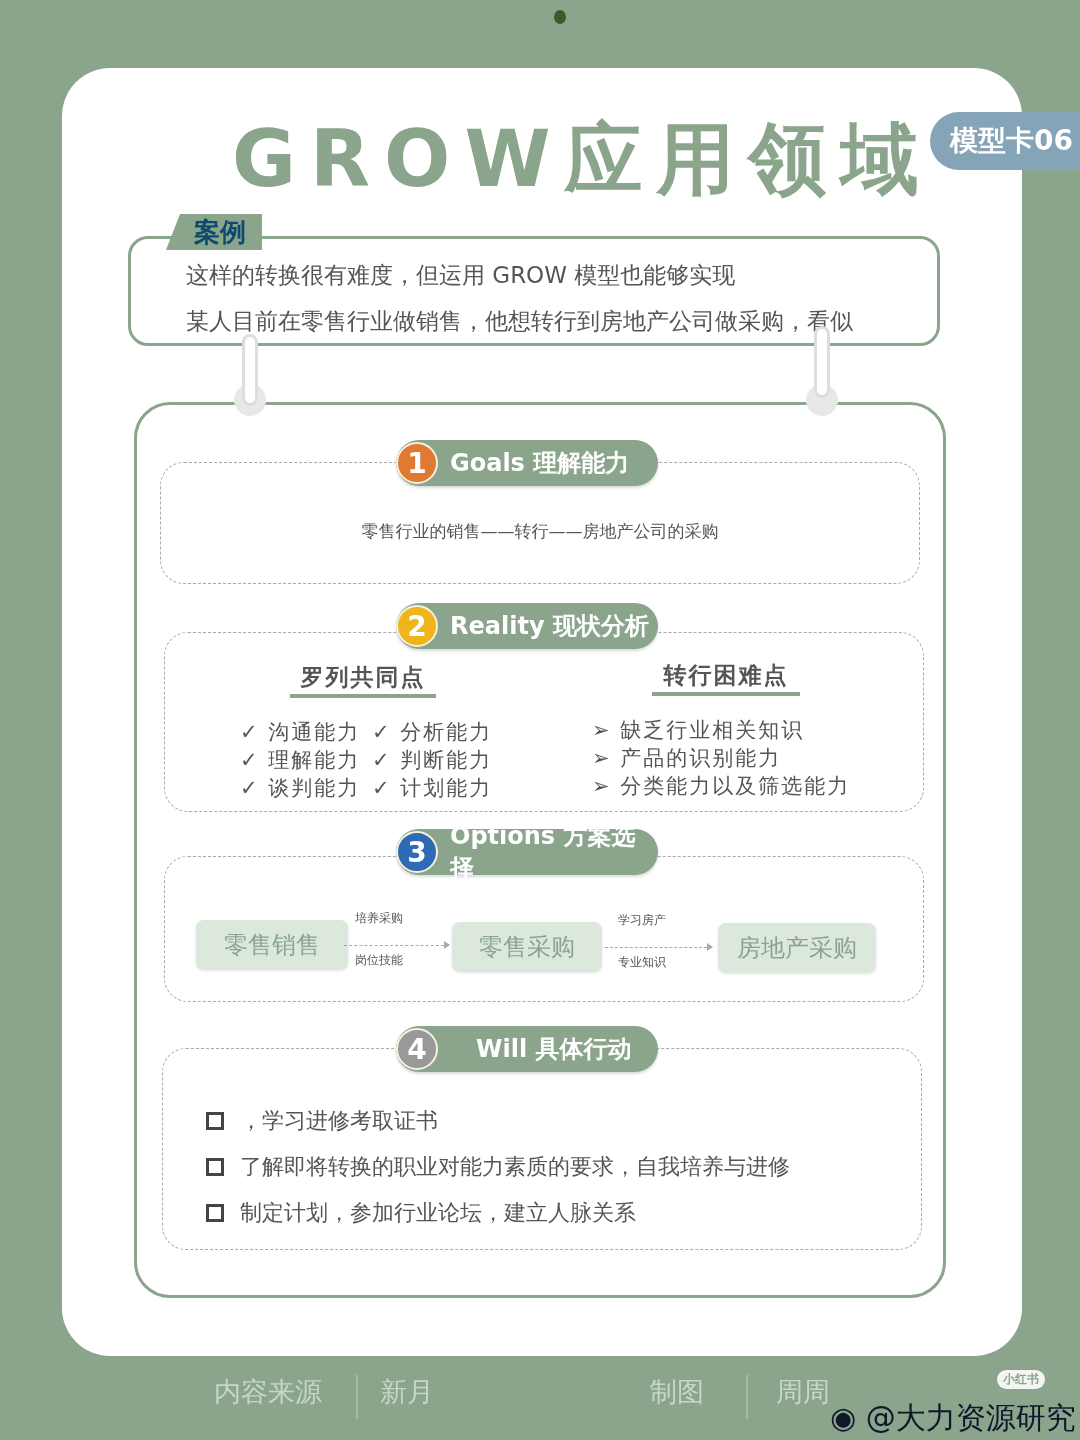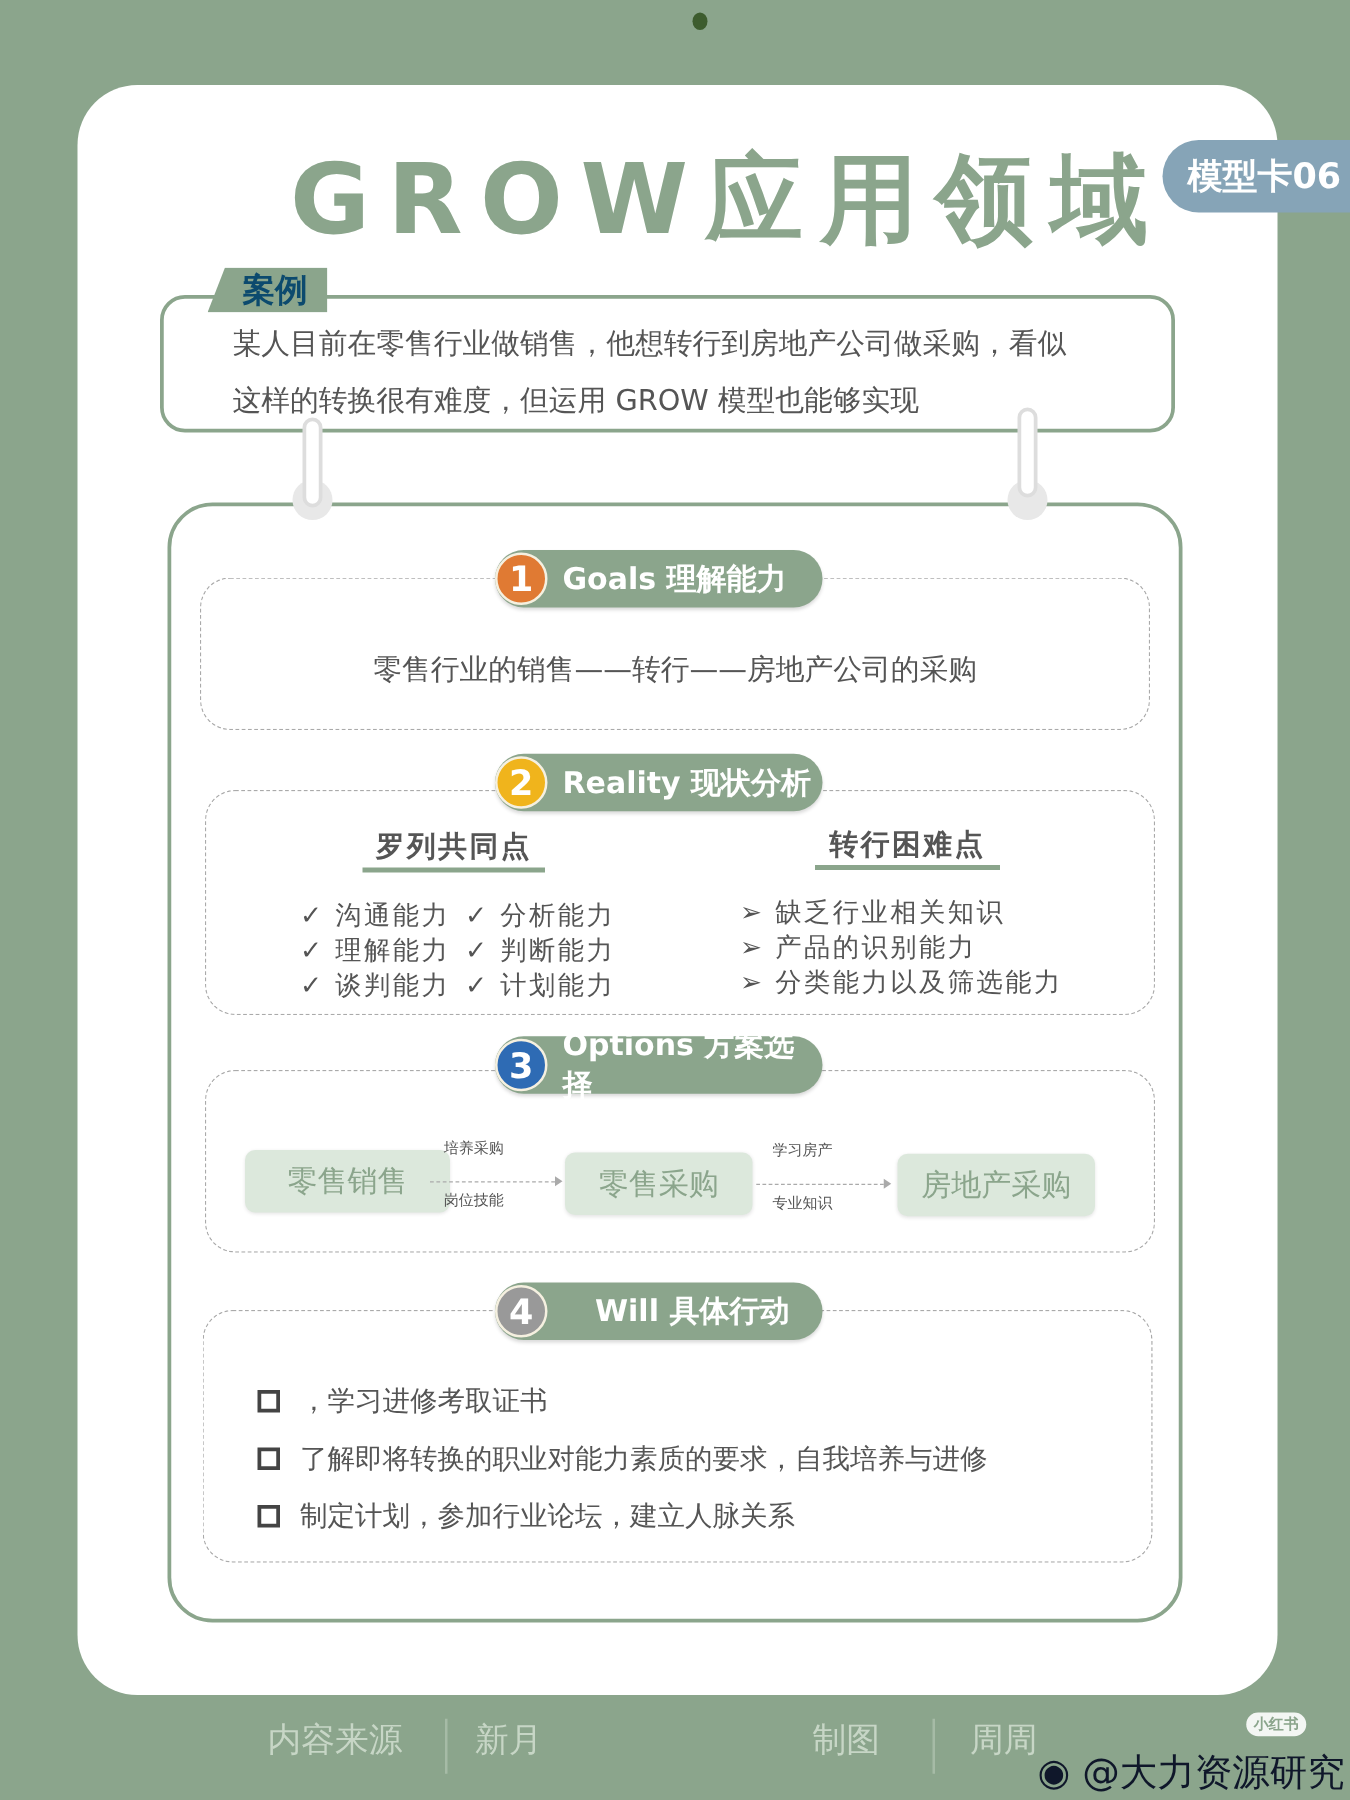--- a/index.html
+++ b/index.html
@@ -79,21 +79,21 @@
   }
   .num {
     width: 42px; height: 42px; border-radius: 50%;
     color: #fff; font-size: 28px; font-weight: bold;
     display: flex; align-items: center; justify-content: center;
     border: 2px solid #f5f0e0; margin-right: 12px; margin-left: 0;
     flex-shrink: 0;
   }
   .goal-text {
     position: absolute; left: 160px; top: 520px; width: 760px;
-    text-align: center; font-size: 23px; color: #555;
+    text-align: center; font-size: 17px; color: #555;
   }
   .sub-head {
     position: absolute; font-size: 23px; color: #555; font-weight: bold;
     text-align: center; letter-spacing: 2px;
   }
   .underline { position: absolute; height: 4px; background: #8ba58c; }
   .check-col { position: absolute; font-size: 21px; line-height: 28px; color: #555; letter-spacing: 2px; }
   .diff-col { position: absolute; font-size: 21px; line-height: 28px; color: #555; letter-spacing: 2px; }
   .opt-box {
     position: absolute; height: 50px; border-radius: 8px;
@@ -134,22 +134,22 @@
 <div class="top-dot"></div>
 
 <div class="card"></div>
 
 <div class="title">GROW应用领域</div>
 <div class="badge">模型卡06</div>
 
 <div class="case-box"></div>
 <div class="case-tag">案例</div>
 <div class="case-text">
+  <div>这样的转换很有难度，但运用 GROW 模型也能够实现</div>
   <div>某人目前在零售行业做销售，他想转行到房地产公司做采购，看似</div>
-  <div>这样的转换很有难度，但运用 GROW 模型也能够实现</div>
 </div>
 
 <div class="main-box"></div>
 
 <div class="hook-ring" style="left:234px;top:384px;"></div>
 <div class="hook" style="left:242px;top:334px;"></div>
 <div class="hook-ring" style="left:806px;top:384px;"></div>
 <div class="hook" style="left:814px;top:326px;"></div>
 
 <div class="section" style="top:462px;height:122px;"></div>
@@ -182,21 +182,21 @@
   <div>➢ 缺乏行业相关知识</div>
   <div>➢ 产品的识别能力</div>
   <div>➢ 分类能力以及筛选能力</div>
 </div>
 
 <div class="section" style="left:164px;top:856px;width:760px;height:146px;"></div>
 <div class="pill" style="left:396px;top:829px;width:262px;">
   <div class="num" style="background:#2e6bb4;">3</div>
   <span>Options 方案选择</span>
 </div>
-<div class="opt-box" style="left:196px;top:920px;width:164px;">零售销售</div>
+<div class="opt-box" style="left:196px;top:920px;width:152px;">零售销售</div>
 <div class="opt-label" style="left:355px;top:910px;">培养采购</div>
 <div class="opt-label" style="left:355px;top:952px;">岗位技能</div>
 <div class="arrow-line" style="left:344px;top:945px;width:100px;"></div>
 <div class="arrow-head" style="left:444px;top:941px;"></div>
 <div class="opt-box" style="left:452px;top:922px;width:150px;">零售采购</div>
 <div class="opt-label" style="left:618px;top:912px;">学习房产</div>
 <div class="opt-label" style="left:618px;top:954px;">专业知识</div>
 <div class="arrow-line" style="left:605px;top:947px;width:102px;"></div>
 <div class="arrow-head" style="left:707px;top:943px;"></div>
 <div class="opt-box" style="left:718px;top:923px;width:158px;">房地产采购</div>

